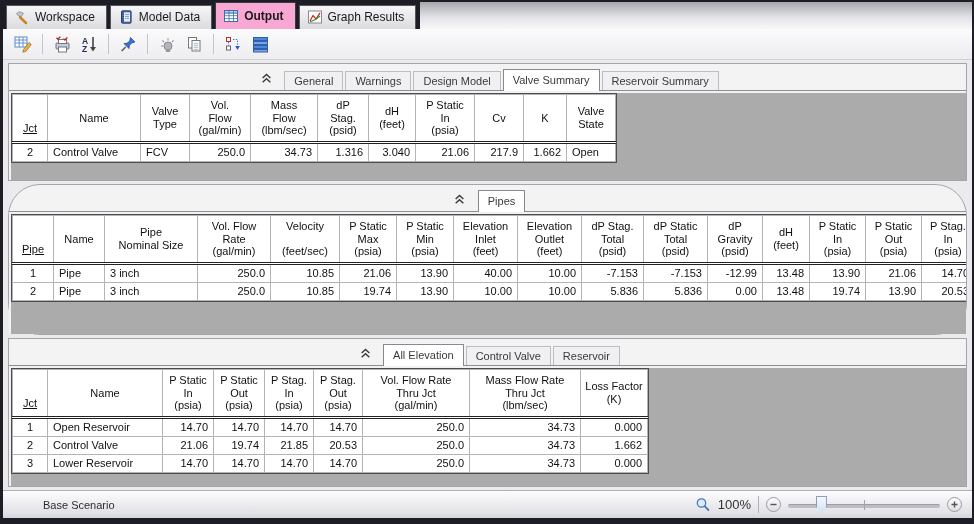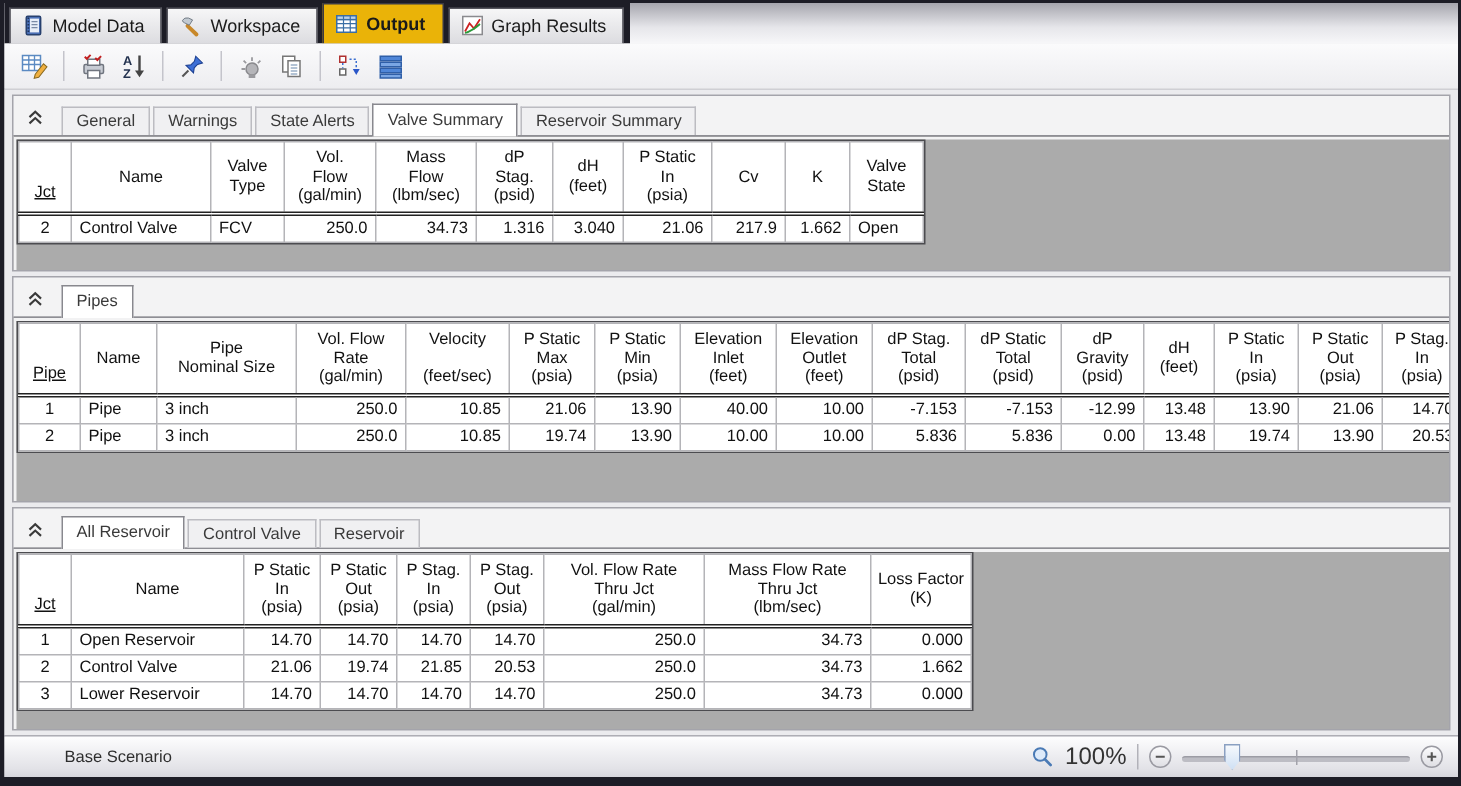--- a/index.html
+++ b/index.html
@@ -10,36 +10,36 @@
     -webkit-font-smoothing:antialiased;
   }
   .window{position:absolute;left:3px;top:2px;right:2px;bottom:6px;display:flex;flex-direction:column;background:#ebebee;}
 
   
   .tabstrip{height:27px;flex:0 0 27px;display:flex;background:linear-gradient(180deg,#a6a6ae 0%,#e6e6ea 60%,#f7f7f9 100%);}
   .main-tabs{display:flex;align-items:flex-end;background:#1d1d26;padding:0 4px 0 3px;gap:3px;}
   .main-tab{display:flex;align-items:center;gap:5px;box-sizing:border-box;height:24px;padding:2px 11px 3px 7px;
     font-size:12px;color:#1a1a1a;background:linear-gradient(180deg,#f6f6f7,#dcdce0);
     border:1px solid #56565e;border-bottom:none;cursor:default;white-space:nowrap;}
-  .main-tab.active{height:27px;background:#eab308;font-weight:bold;border-color:#3a3a44;}
+  .main-tab.active{height:27px;background:#f9a8d4;font-weight:bold;border-color:#3a3a44;}
   .main-tab svg{flex:0 0 auto;}
 
   
   .toolbar{height:30px;flex:0 0 30px;display:flex;align-items:center;gap:3px;padding:0 8px;
     background:linear-gradient(180deg,#fbfbfc,#ededf0);border-bottom:1px solid #cfcfd4;}
   .tbtn{width:24px;height:24px;display:flex;align-items:center;justify-content:center;border-radius:2px;}
   .tsep{width:1px;height:20px;background:#c4c4cb;margin:0 4px;}
 
   
   .workspace{flex:1;display:flex;flex-direction:column;gap:3px;padding:3px 5px;background:#ebebee;min-height:0;}
   .panel{display:flex;flex-direction:column;border:1px solid #a4a4ab;background:#f3f3f4;min-height:0;}
   .panel.p1{flex:0 0 116px;}
-  .panel.p2{flex:0 0 149px;}
+  .panel.p2{flex:0 0 149px;border-radius:32px;}
   .panel.p3{flex:1;}
-  .subtabs{flex:0 0 24px;display:flex;align-items:flex-end;gap:2px;padding:2px 4px 0 4px;position:relative;}
+  .subtabs{flex:0 0 24px;display:flex;align-items:flex-end;gap:2px;padding:2px 4px 0 4px;position:relative;justify-content:center;}
   .collapse-btn{align-self:center;width:20px;height:17px;display:flex;align-items:center;justify-content:center;margin-right:6px;border-radius:2px;}
   .subtab{font-size:11px;color:#3a3a3a;padding:3px 9px 3px 9px;background:#f0f0f2;border:1px solid #bcbcc1;border-bottom:none;white-space:nowrap;cursor:default;}
   .subtab.active{background:#fff;border-color:#88888e;margin-bottom:-1px;padding-bottom:5px;padding-top:4px;position:relative;z-index:2;}
   .pcontent{flex:1;background:#ababab;border-top:1px solid #8e8e94;box-shadow:inset 2px 2px 0 0 #f2f2f3;overflow:hidden;min-height:0;}
   .tblwrap{display:inline-block;border:1px solid #4c4c50;background:#fff;margin:2px 0 0 2px;}
 
   
   table.tbl{border-collapse:collapse;table-layout:fixed;background:#fff;font-family:"Liberation Sans",sans-serif;font-size:11px;color:#111;}
   .tbl th,.tbl td{border:1px solid #b4b4b8;overflow:hidden;}
   .tbl th{font-weight:normal;text-align:center;vertical-align:middle;white-space:pre-line;line-height:12.5px;padding:4px 2px;border-bottom:3px double #222;}
@@ -58,53 +58,53 @@
   table.tj{width:590px}
   .tj .c0{width:30px}.tj .c1{width:110px}.tj .c2{width:46px}.tj .c3{width:46px}.tj .c4{width:44px}.tj .c5{width:44px}
   .tj .c6{width:102px}.tj .c7{width:106px}.tj .c8{width:62px}
   .tj td.c1{text-align:left}
 
   
   .statusbar{flex:0 0 27px;display:flex;align-items:center;border-top:1px solid #aeaeb5;
     background:linear-gradient(180deg,#fdfdfe,#e2e2e7 80%,#d6d6dc);font-size:11px;color:#2e2e2e;padding-left:30px;}
   .scenario{padding-left:10px;}
   .zoomctl{margin-left:auto;display:flex;align-items:center;gap:7px;padding-right:10px;}
-  .zoom-pct{font-size:16px;color:#333;text-align:center;}
+  .zoom-pct{font-size:13px;color:#333;text-align:center;}
   .zsep{width:1px;height:17px;background:#b2b2b9;}
   .round-btn{width:15px;height:15px;border-radius:50%;border:1px solid #9a9aa2;background:linear-gradient(180deg,#fcfcfd,#dfdfe4);
     display:flex;align-items:center;justify-content:center;box-sizing:border-box;}
   .slider{position:relative;width:152px;height:18px;}
   .slider .track{position:absolute;left:0;right:0;top:8px;height:3px;background:#bdbdc4;border-top:1px solid #9c9ca4;border-radius:2px;}
   .slider .tick{position:absolute;left:50%;top:4px;width:1px;height:10px;background:#a2a2aa;}
   .slider .thumb{position:absolute;left:28px;top:0;width:11px;height:18px;
     background:linear-gradient(180deg,#f6f9fd,#cfe0f4);border:1px solid #8aa0c2;box-sizing:border-box;
     clip-path:polygon(0 0,100% 0,100% 62%,50% 100%,0 62%);}
 </style>
 </head>
 <body>
 
 <div class="window">
 
   <div class="tabstrip">
     <div class="main-tabs">
       <div class="main-tab">
         <svg width="16" height="16" viewBox="0 0 16 16">
+          <path d="M6 8.2 L12 14" stroke="#c8882a" stroke-width="2.6" stroke-linecap="round"></path>
+          <path d="M2.6 4.6 Q4 2.4 6.6 3 L9.4 4.3 L7.2 7.8 L4 6.2 Q2.9 5.9 2.6 4.6 Z" fill="#c2cad2" stroke="#6a737d" stroke-width="0.6"></path>
+        </svg>
+        <span>Workspace</span>
+      </div>
+      <div class="main-tab">
+        <svg width="16" height="16" viewBox="0 0 16 16">
           <rect x="3.5" y="1.8" width="9.6" height="12.4" rx="1" fill="#4a6fb5" stroke="#27406e"></rect>
           <rect x="6" y="3.4" width="6" height="9.2" fill="#e8eef8"></rect>
           <path d="M7 5.4h4M7 7.4h4M7 9.4h4" stroke="#7a8aa5" stroke-width="0.8"></path>
           <path d="M4.9 2.6v11" stroke="#1d3257" stroke-width="1.1" stroke-dasharray="1 1.2"></path>
         </svg>
         <span>Model Data</span>
-      </div>
-      <div class="main-tab">
-        <svg width="16" height="16" viewBox="0 0 16 16">
-          <path d="M6 8.2 L12 14" stroke="#c8882a" stroke-width="2.6" stroke-linecap="round"></path>
-          <path d="M2.6 4.6 Q4 2.4 6.6 3 L9.4 4.3 L7.2 7.8 L4 6.2 Q2.9 5.9 2.6 4.6 Z" fill="#c2cad2" stroke="#6a737d" stroke-width="0.6"></path>
-        </svg>
-        <span>Workspace</span>
       </div>
       <div class="main-tab active">
         <svg width="16" height="16" viewBox="0 0 16 16">
           <rect x="1.5" y="2.5" width="13" height="11" fill="#fff" stroke="#3a6ea5"></rect>
           <rect x="1.5" y="2.5" width="13" height="2.6" fill="#b8d0ea" stroke="#3a6ea5"></rect>
           <path d="M1.5 7.7h13M1.5 10.6h13M6 2.5v11M10.5 2.5v11" stroke="#3a6ea5" stroke-width="0.8" fill="none"></path>
         </svg>
         <span>Output</span>
       </div>
       <div class="main-tab">
@@ -194,21 +194,21 @@
         <div class="collapse-btn">
           <svg width="11" height="11" viewBox="0 0 10 10">
             <path d="M1.5 4.6 L5 1.4 L8.5 4.6 M1.5 8.4 L5 5.2 L8.5 8.4" stroke="#3a3a3a" fill="none" stroke-width="1.3"></path>
           </svg>
         </div>
 
           <span class="subtab">General</span>
 
           <span class="subtab">Warnings</span>
 
-          <span class="subtab">State Alerts</span>
+          <span class="subtab">Design Model</span>
 
           <span class="subtab active">Valve Summary</span>
 
           <span class="subtab">Reservoir Summary</span>
         </div>
       <div class="pcontent">
         <div class="tblwrap">
           <table class="tbl tv">
               <thead>
                 <tr>
@@ -359,21 +359,21 @@
     </div>
 
     <div class="panel p3">
       <div class="subtabs">
         <div class="collapse-btn">
           <svg width="11" height="11" viewBox="0 0 10 10">
             <path d="M1.5 4.6 L5 1.4 L8.5 4.6 M1.5 8.4 L5 5.2 L8.5 8.4" stroke="#3a3a3a" fill="none" stroke-width="1.3"></path>
           </svg>
         </div>
 
-          <span class="subtab active">All Reservoir</span>
+          <span class="subtab active">All Elevation</span>
 
           <span class="subtab">Control Valve</span>
 
           <span class="subtab">Reservoir</span>
         </div>
       <div class="pcontent">
         <div class="tblwrap">
           <table class="tbl tj">
               <thead>
                 <tr>

